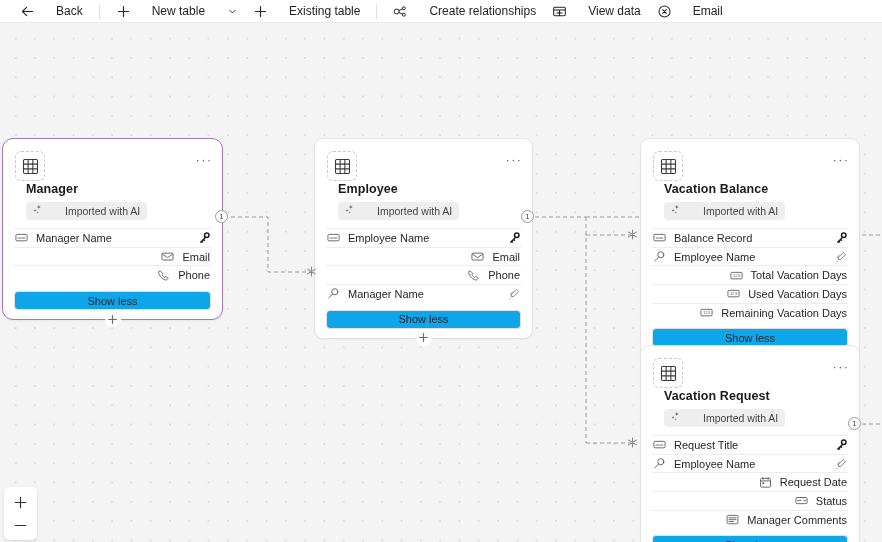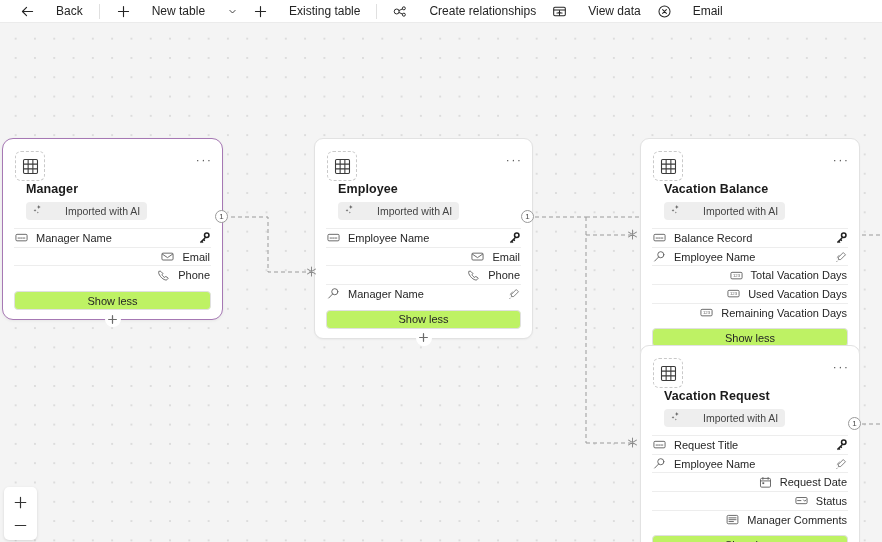--- a/index.html
+++ b/index.html
@@ -101,21 +101,21 @@
     justify-content: flex-end;
   }
   .f-ico { width: 15px; flex: none; display: flex; align-items: center; justify-content: flex-start; }
   .f-name { font-size: 11px; color: #262626; margin-left: 6px; line-height: 12px; white-space: nowrap; }
   .f-right { margin-left: auto; display: flex; align-items: center; }
 
   .show-less {
     margin: 7px 11px 9px 11px;
     height: 19px;
     border: 1px solid #e0e0e0; border-radius: 4px;
-    background: #bef264;
+    background: #0ea5e9;
     display: flex; align-items: center; justify-content: center;
     font-size: 11px; color: #252525; cursor: pointer;
   }
 
   .add-field {
     position: absolute; bottom: -8px; left: 50%;
     transform: translateX(-50%);
     width: 16px; height: 16px; border-radius: 50%;
     background: #ffffff;
     display: flex; align-items: center; justify-content: center;

